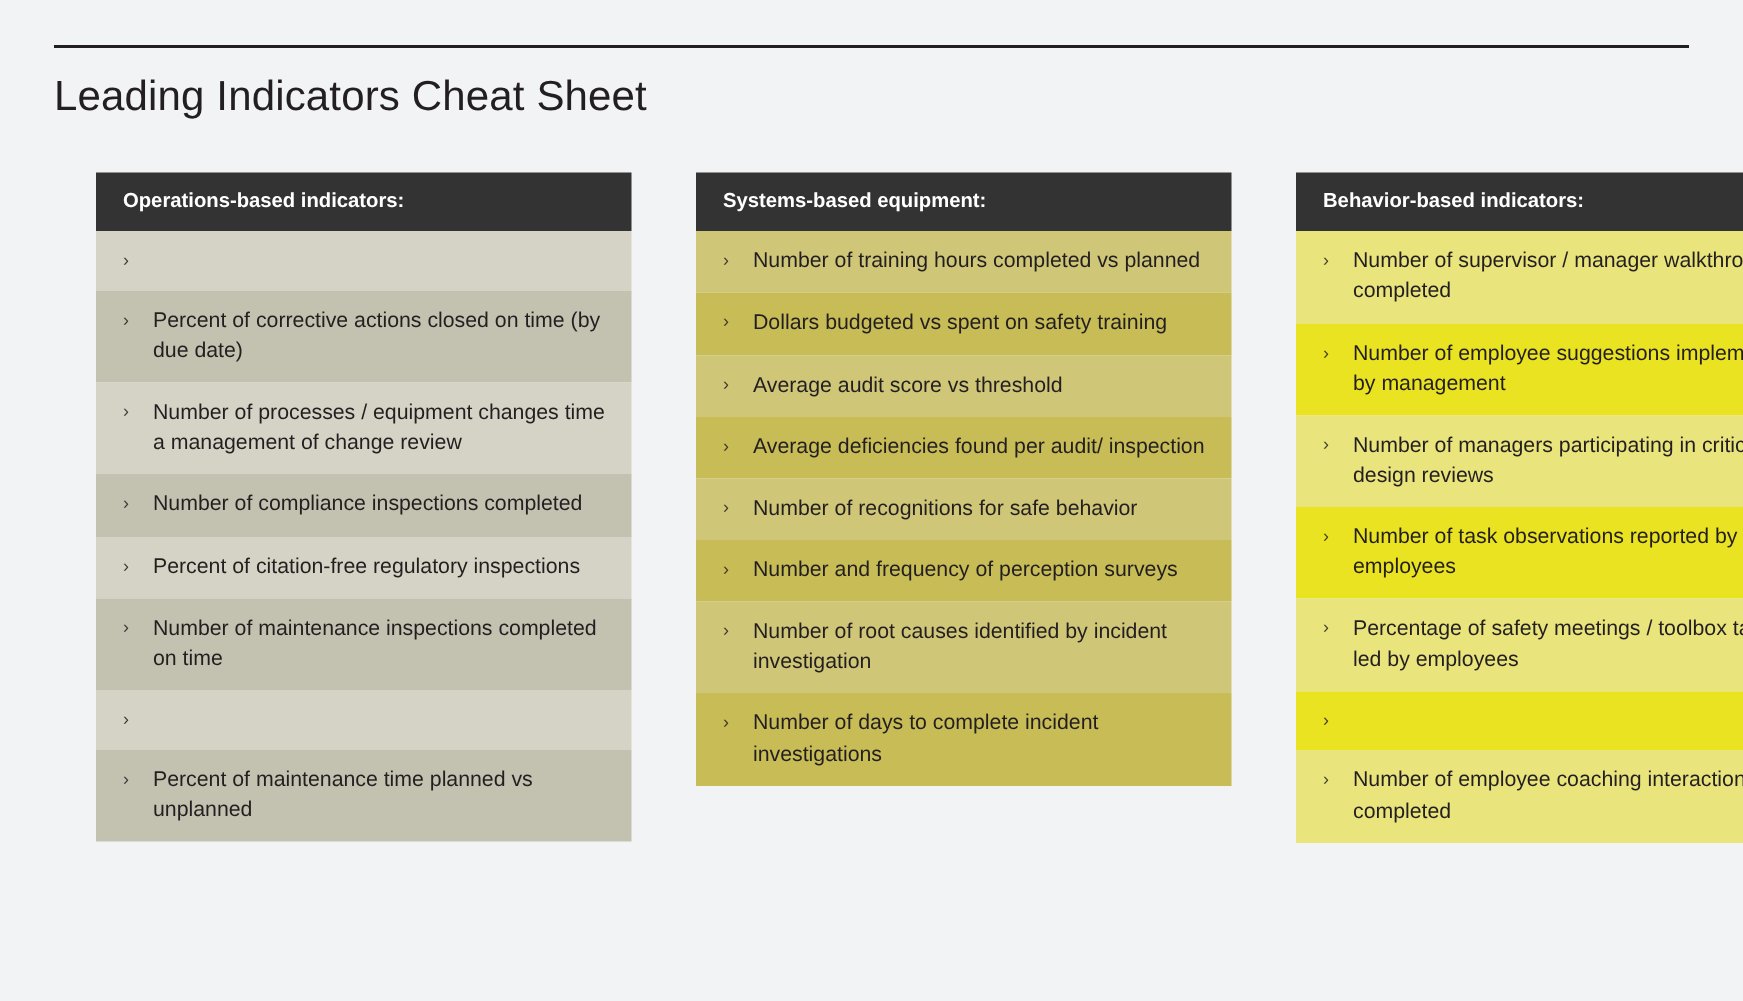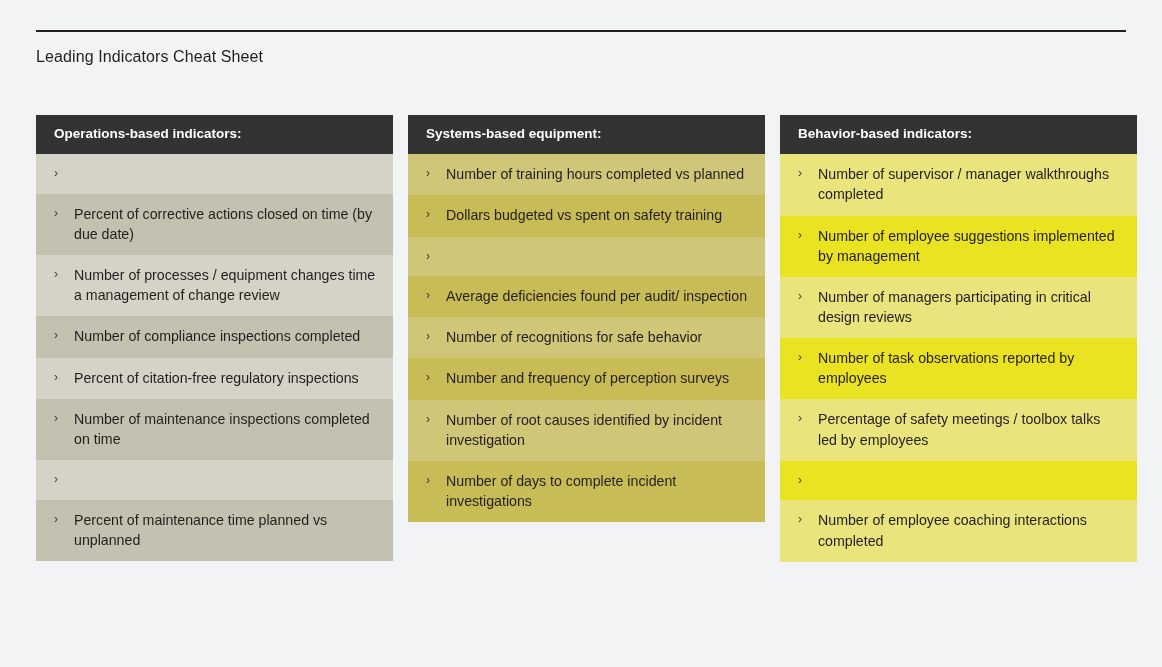--- a/index.html
+++ b/index.html
@@ -25,37 +25,38 @@
     left: 36px;
     top: 30px;
     width: 1090px;
     height: 2px;
     background: #231f20;
   }
   .page-title {
     position: absolute;
     left: 36px;
     top: 48px;
-    font-size: 16px;
+    font-size: 28px;
     font-weight: 400;
     letter-spacing: 0.1px;
     color: #231f20;
   }
   .columns {
     position: absolute;
     left: 36px;
     top: 115px;
     width: 1090px;
     display: flex;
     gap: 15px;
     align-items: flex-start;
   }
   .column {
     width: 357px;
     flex: 0 0 357px;
+    margin-left: 28px;
   }
   .col-header {
     background: #333333;
     color: #ffffff;
     font-size: 13.5px;
     font-weight: bold;
     padding: 11px 18px 12px 18px;
     box-sizing: border-box;
     line-height: 1.2;
   }
@@ -148,20 +149,21 @@
         <div class="item">
           <span class="chev">›</span>
           <span class="item-label">Number of training hours completed vs planned</span>
         </div>
         <div class="item">
           <span class="chev">›</span>
           <span class="item-label">Dollars budgeted vs spent on safety training</span>
         </div>
         <div class="item">
           <span class="chev">›</span>
+          <span class="item-label">Average audit score vs threshold</span>
         </div>
         <div class="item">
           <span class="chev">›</span>
           <span class="item-label">Average deficiencies found per audit/ inspection</span>
         </div>
         <div class="item">
           <span class="chev">›</span>
           <span class="item-label">Number of recognitions for safe behavior</span>
         </div>
         <div class="item">

